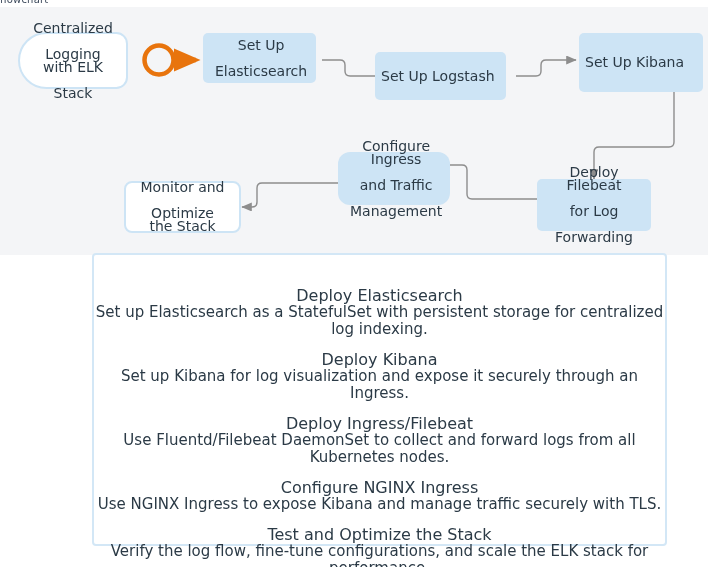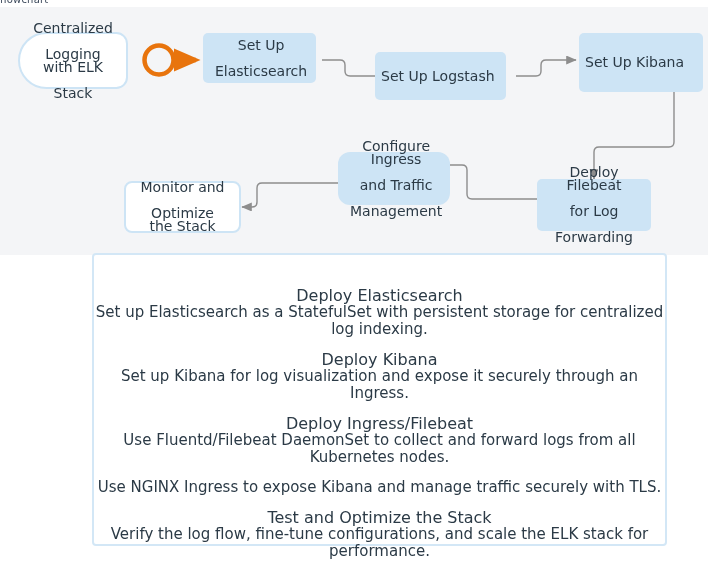--- a/index.html
+++ b/index.html
@@ -194,20 +194,21 @@
     <div class="desc-title">Deploy Kibana</div>
     <div class="desc-body">Set up Kibana for log visualization and expose it securely through an Ingress.</div>
   </div>
 
   <div class="desc-block">
     <div class="desc-title">Deploy Ingress/Filebeat</div>
     <div class="desc-body">Use Fluentd/Filebeat DaemonSet to collect and forward logs from all Kubernetes nodes.</div>
   </div>
 
   <div class="desc-block">
+    <div class="desc-title">Configure NGINX Ingress</div>
     <div class="desc-body">Use NGINX Ingress to expose Kibana and manage traffic securely with TLS.</div>
   </div>
 
   <div class="desc-block">
     <div class="desc-title">Test and Optimize the Stack</div>
     <div class="desc-body">Verify the log flow, fine-tune configurations, and scale the ELK stack for performance.</div>
   </div>
 
 </div>
 

